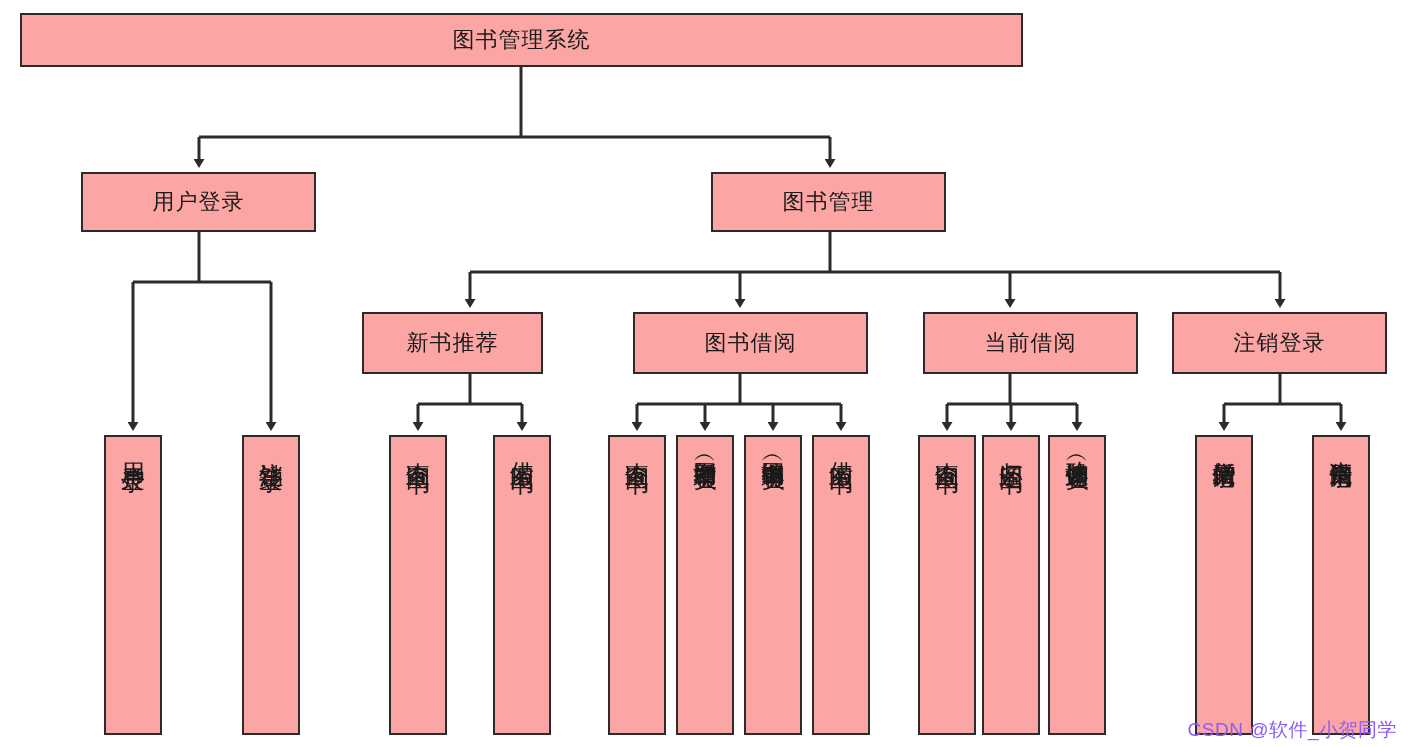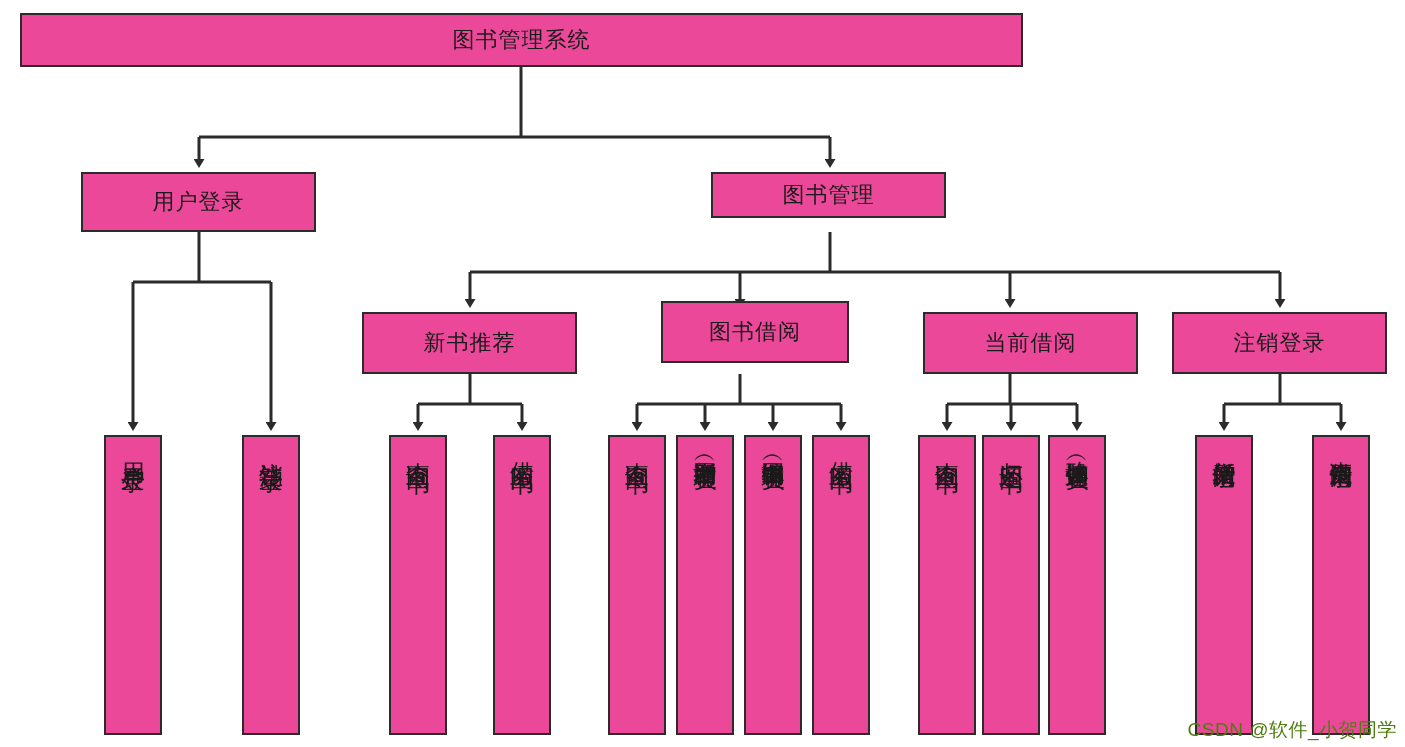--- a/index.html
+++ b/index.html
@@ -22,21 +22,21 @@
     position: absolute;
     left: 0;
     top: 0;
     width: 1405px;
     height: 747px;
     pointer-events: none;
   }
   .node {
     position: absolute;
     box-sizing: border-box;
-    background: #ec4899;
+    background: #fca5a5;
     border: 2px solid #2b2b2b;
     display: flex;
     align-items: center;
     justify-content: center;
     color: #1a1a1a;
     z-index: 2;
   }
   .node-label {
     display: block;
     text-align: center;
@@ -63,21 +63,21 @@
   }
   .node.vert.tall-text .node-label {
     font-size: 23px;
     letter-spacing: 1px;
   }
   .watermark {
     position: absolute;
     right: 8px;
     bottom: 4px;
     font-size: 19px;
-    color: #4d7c0f;
+    color: #8b5cf6;
     letter-spacing: 0.5px;
     z-index: 5;
     white-space: nowrap;
   }
 </style>
 </head>
 <body>
 
 <div id="canvas">
 
@@ -132,29 +132,29 @@
   </svg>
 
   <div class="node horiz" style="left:20px; top:13px; width:1003px; height:54px;">
     <span class="node-label">图书管理系统</span>
   </div>
 
   <div class="node horiz" style="left:81px; top:172px; width:235px; height:60px;">
     <span class="node-label">用户登录</span>
   </div>
 
-  <div class="node horiz" style="left:711px; top:172px; width:235px; height:46px;">
+  <div class="node horiz" style="left:711px; top:172px; width:235px; height:60px;">
     <span class="node-label">图书管理</span>
   </div>
 
-  <div class="node horiz" style="left:362px; top:312px; width:215px; height:62px;">
+  <div class="node horiz" style="left:362px; top:312px; width:181px; height:62px;">
     <span class="node-label">新书推荐</span>
   </div>
 
-  <div class="node horiz" style="left:633px; top:301px; width:188px; height:62px;margin-left:28px;">
+  <div class="node horiz" style="left:633px; top:312px; width:235px; height:62px;">
     <span class="node-label">图书借阅</span>
   </div>
 
   <div class="node horiz" style="left:903px; top:312px; width:215px; height:62px;margin-left:20px;">
     <span class="node-label">当前借阅</span>
   </div>
 
   <div class="node horiz" style="left:1172px; top:312px; width:215px; height:62px;">
     <span class="node-label">注销登录</span>
   </div>

